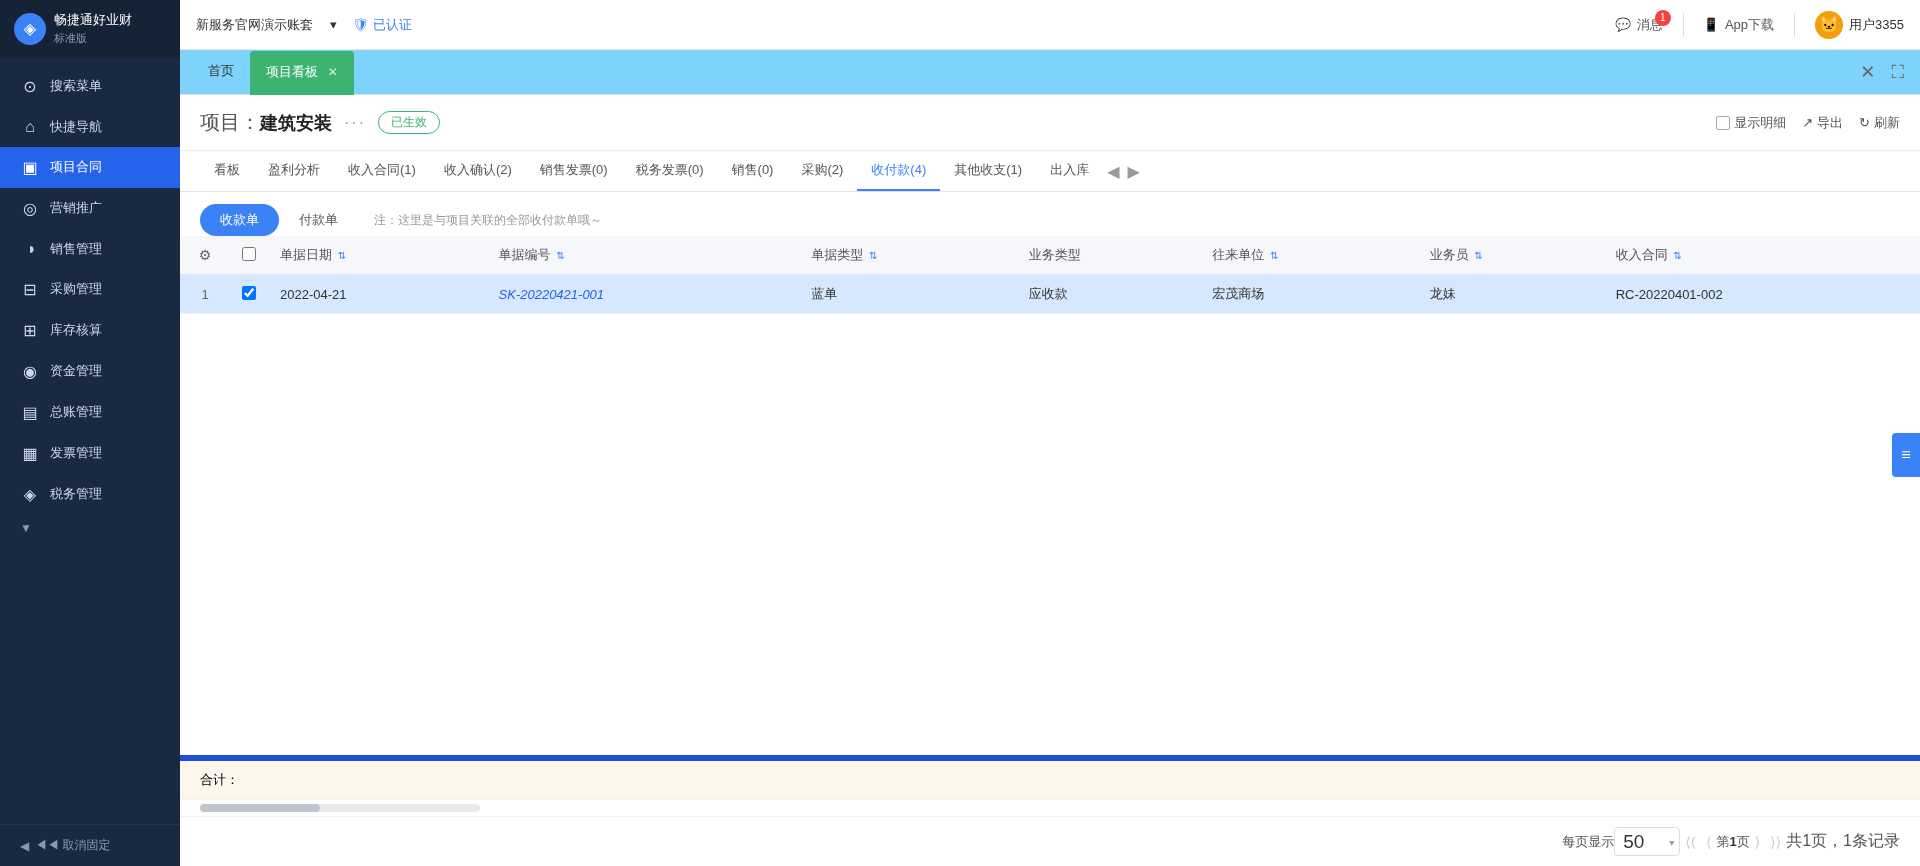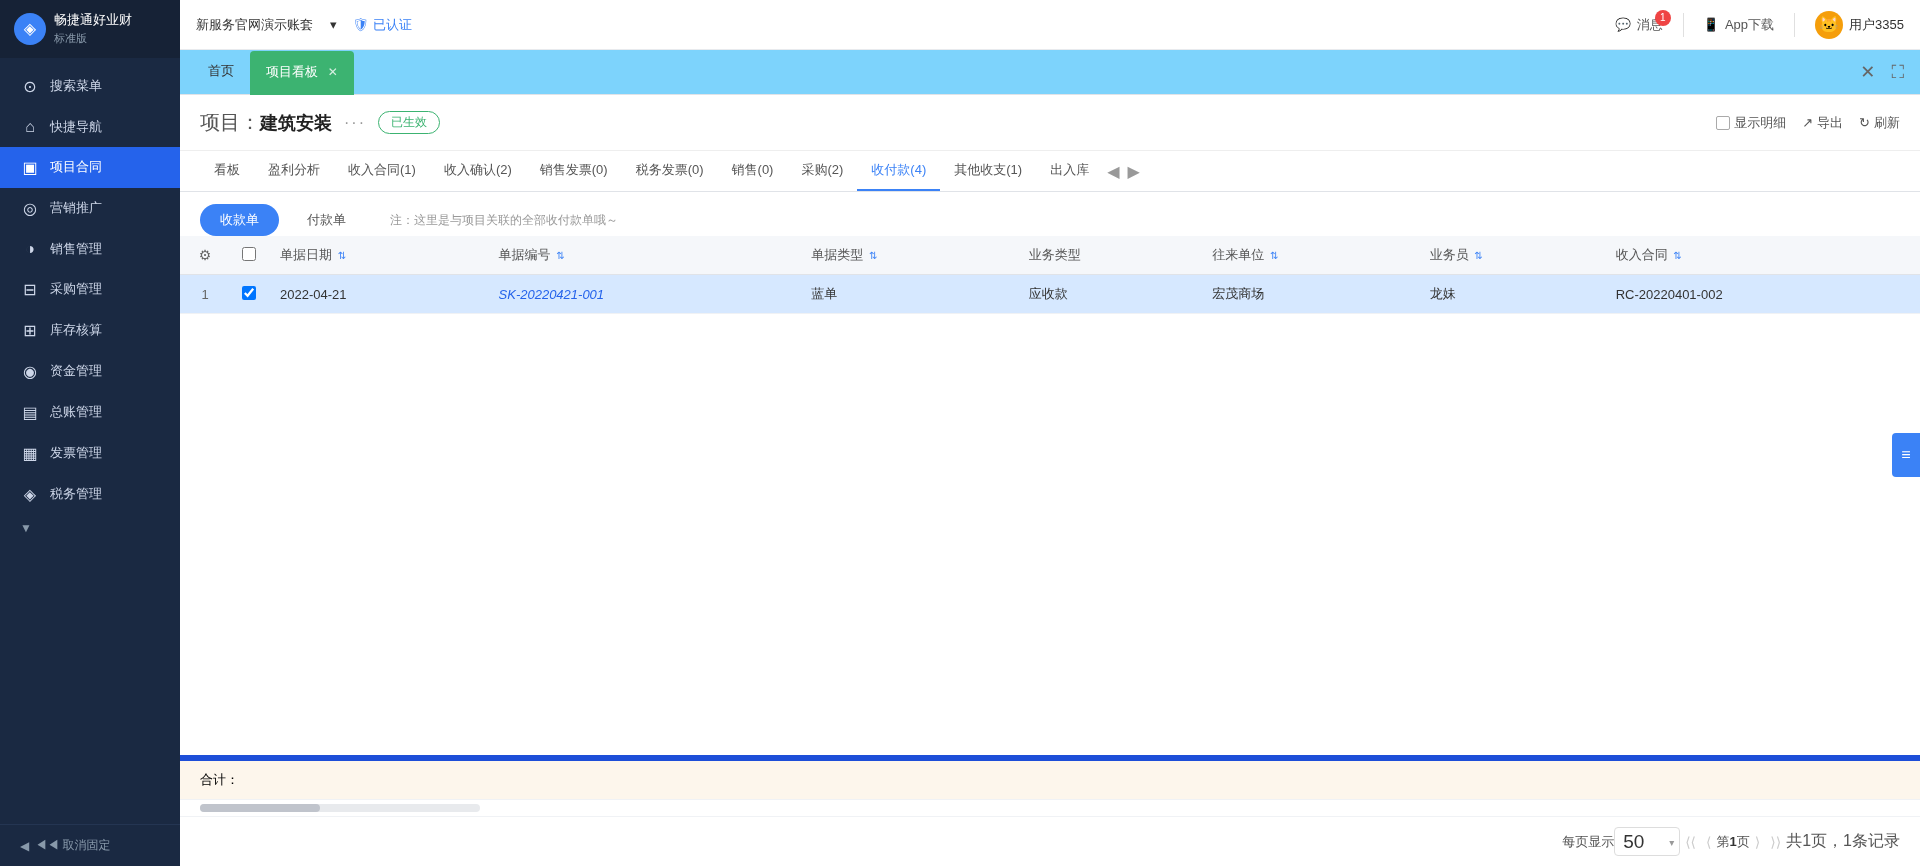--- a/index.html
+++ b/index.html
@@ -97,21 +97,21 @@
     .checkbox-label { display: flex; align-items: center; gap: 4px; font-size: 13px; color: #555; cursor: pointer; }
     .checkbox-square { width: 14px; height: 14px; border: 1px solid #aaa; border-radius: 2px; background: #fff; }
 
     
     .sub-tabs { display: flex; align-items: center; border-bottom: 1px solid #e0e3e8; padding: 0 20px; background: #fff; flex-shrink: 0; overflow-x: auto; }
     .sub-tab { padding: 10px 14px; font-size: 13px; color: #555; cursor: pointer; white-space: nowrap; border-bottom: 2px solid transparent; }
     .sub-tab.active { color: #3b82f6; border-bottom: 2px solid #3b82f6; }
     .sub-tabs-arrow { color: #999; font-size: 16px; cursor: pointer; padding: 0 4px; }
 
     
-    .inner-tabs { display: flex; align-items: center; padding: 12px 20px 0; gap: 8px; background: #fff; flex-shrink: 0; text-align: center; }
+    .inner-tabs { display: flex; align-items: center; padding: 12px 20px 0; gap: 0; background: #fff; flex-shrink: 0; text-align: center; }
     .inner-tab {
       padding: 7px 20px; font-size: 13px; cursor: pointer; border-radius: 20px;
     }
     .inner-tab.active { background: #3b82f6; color: #fff; }
     .inner-tab:not(.active) { color: #555; }
     .inner-tab-note { margin-left: 16px; color: #999; font-size: 12px; }
 
     
     .table-container { flex: 1; overflow-y: auto; padding: 0 0 0 0; background: #fff; }
     .data-table { width: 100%; border-collapse: collapse; font-size: 13px; }

